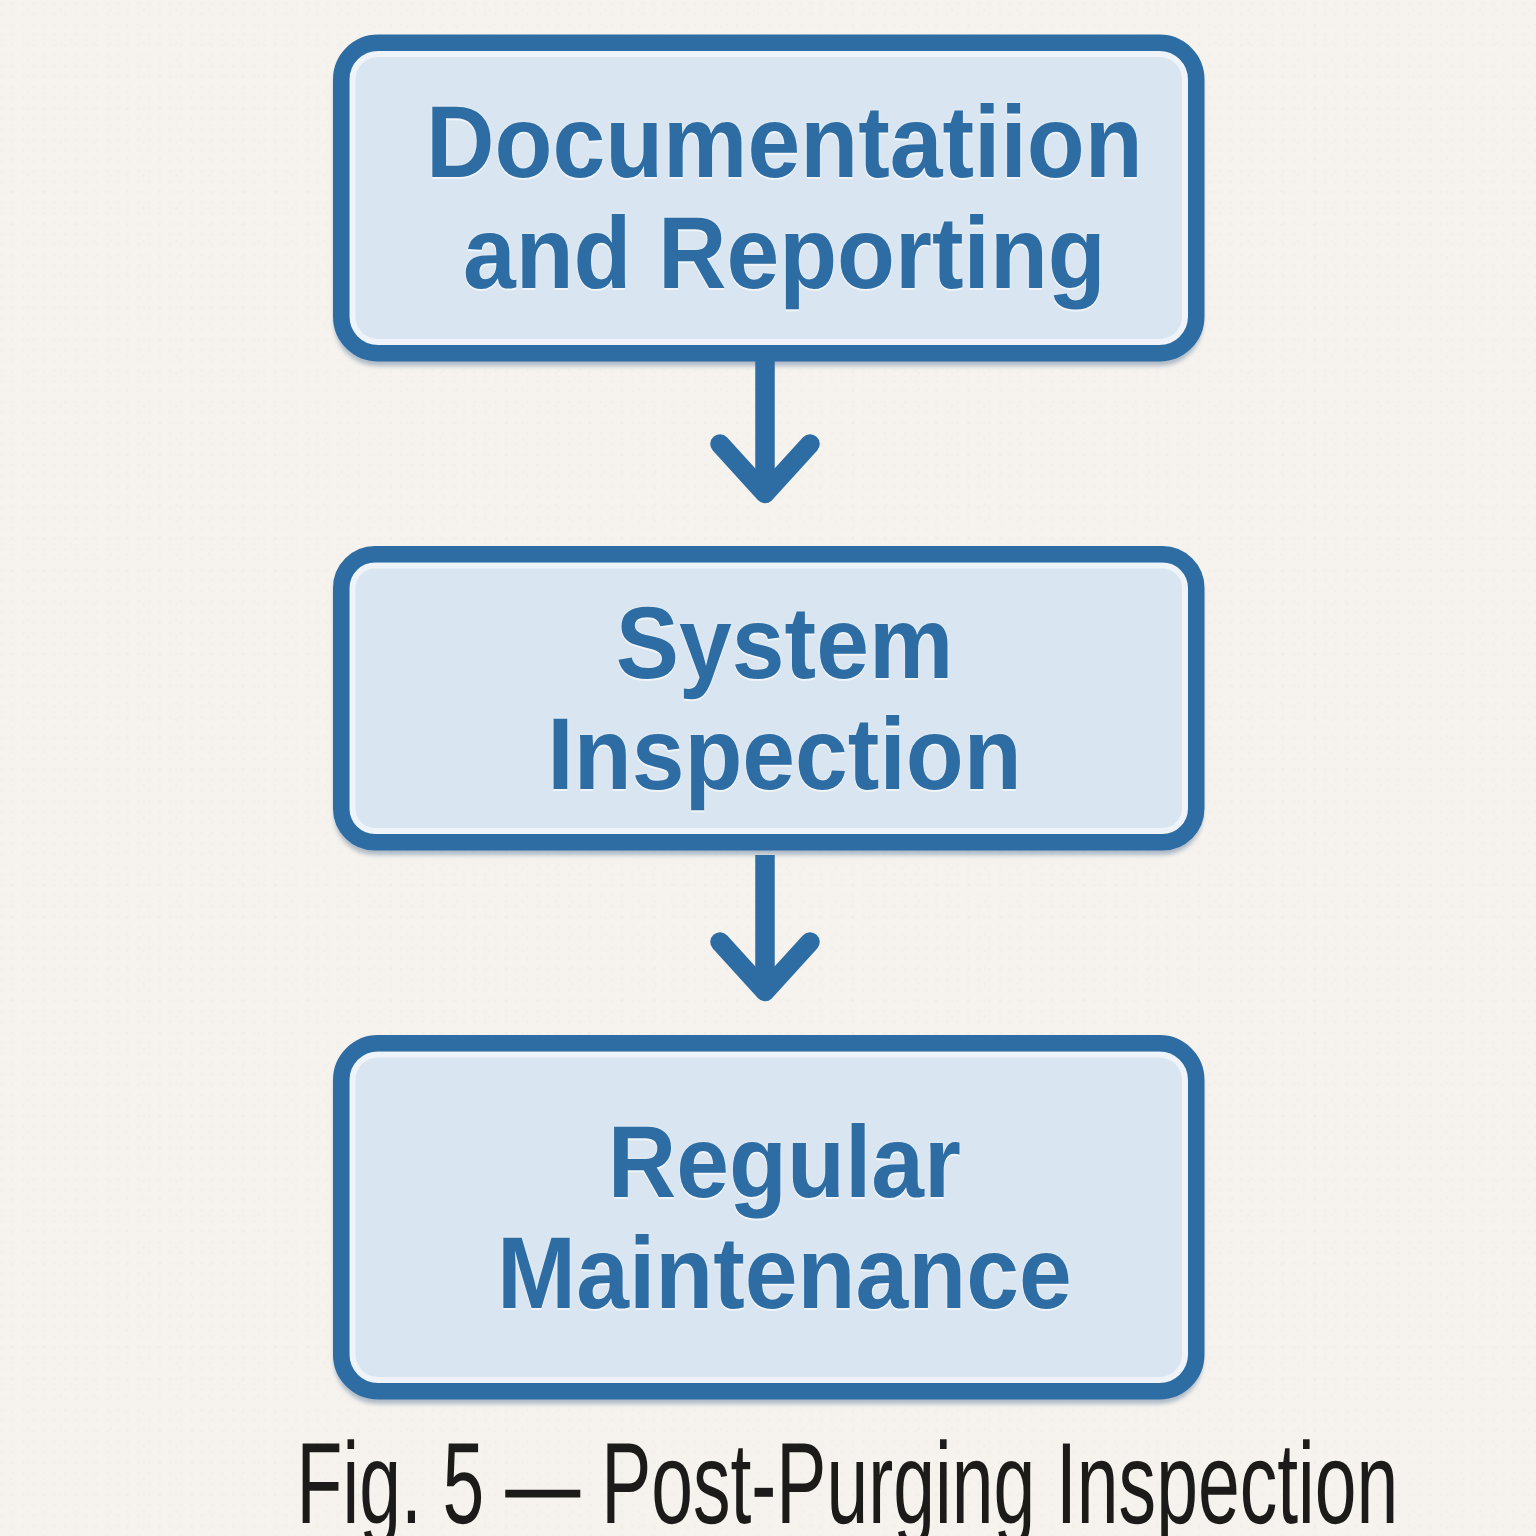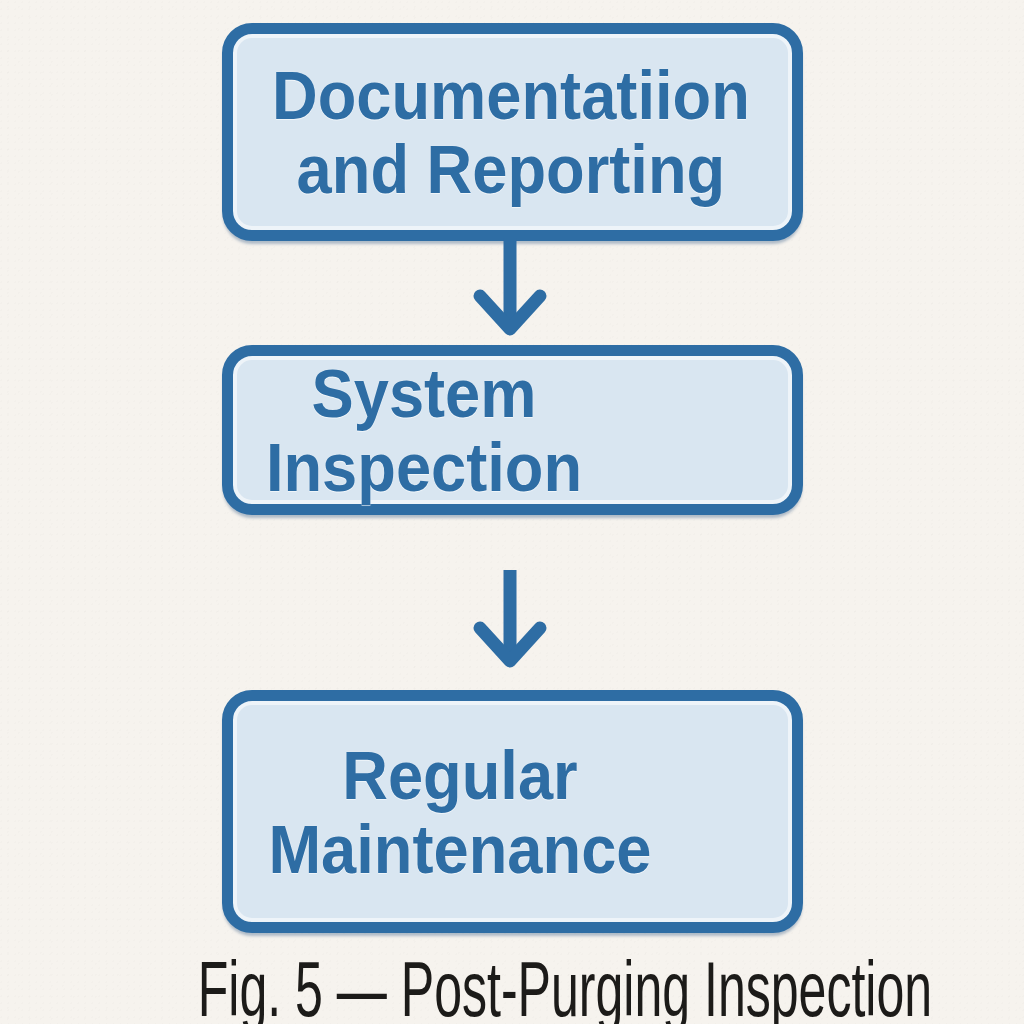--- a/index.html
+++ b/index.html
@@ -32,36 +32,37 @@
     left: 222px;
     width: 581px;
     background: var(--node-fill);
     border: 11px solid var(--accent);
     border-radius: 30px;
     box-shadow:
       inset 0 0 0 4px rgba(255,255,255,0.55),
       0 4px 3px -1px rgba(40,80,125,0.35);
     display: flex;
     align-items: center;
+    justify-content: center;
     padding-left: 21px;
   }
   .node-label {
     color: var(--accent);
     font-weight: bold;
     font-size: 68px;
     line-height: 74px;
     text-align: center;
     transform: scaleX(0.93);
     transform-origin: center center;
     text-shadow: 0 1px 0 rgba(255,255,255,0.55), 0 0 2px rgba(255,255,255,0.35);
     white-space: nowrap;
   }
   .node-label span { display: block; }
   #node-1 { top: 23px;  height: 218px; }
-  #node-2 { top: 345px; height: 170px; }
+  #node-2 { top: 364px; height: 203px; border-radius: 28px; }
   #node-3 { top: 690px; height: 243px; }
   .flow-arrow {
     position: absolute;
     left: 450px;
     width: 120px;
     height: 108px;
     color: var(--accent);
   }
   #arrow-1 { top: 238px; }
   #arrow-2 { top: 570px; }

